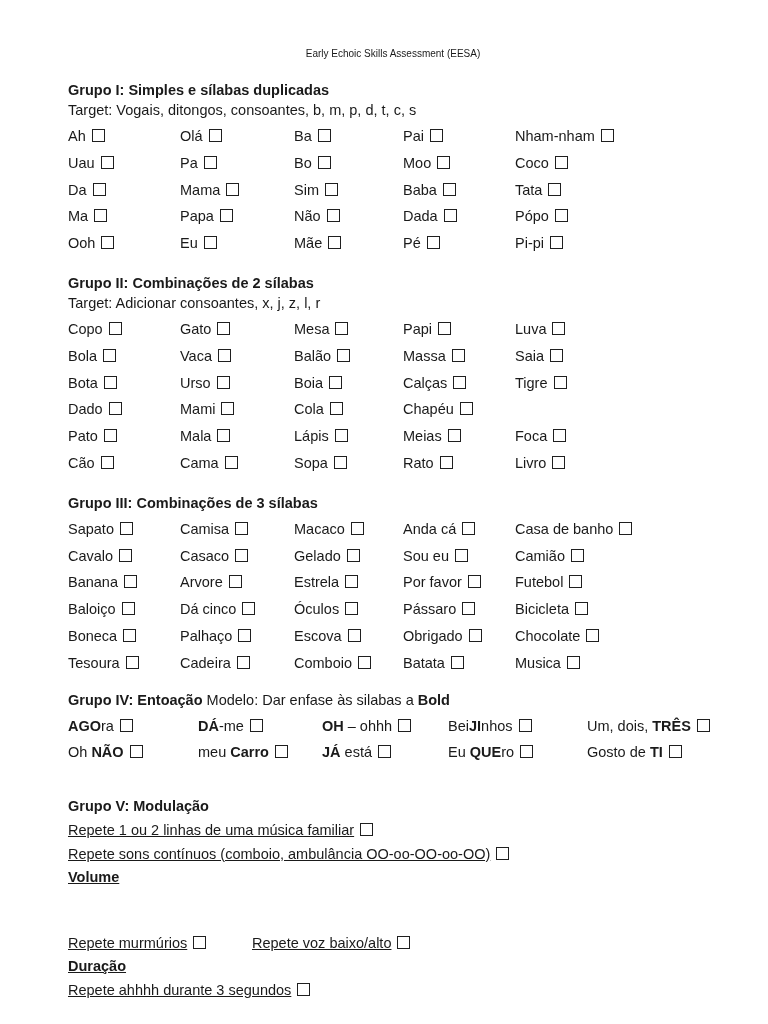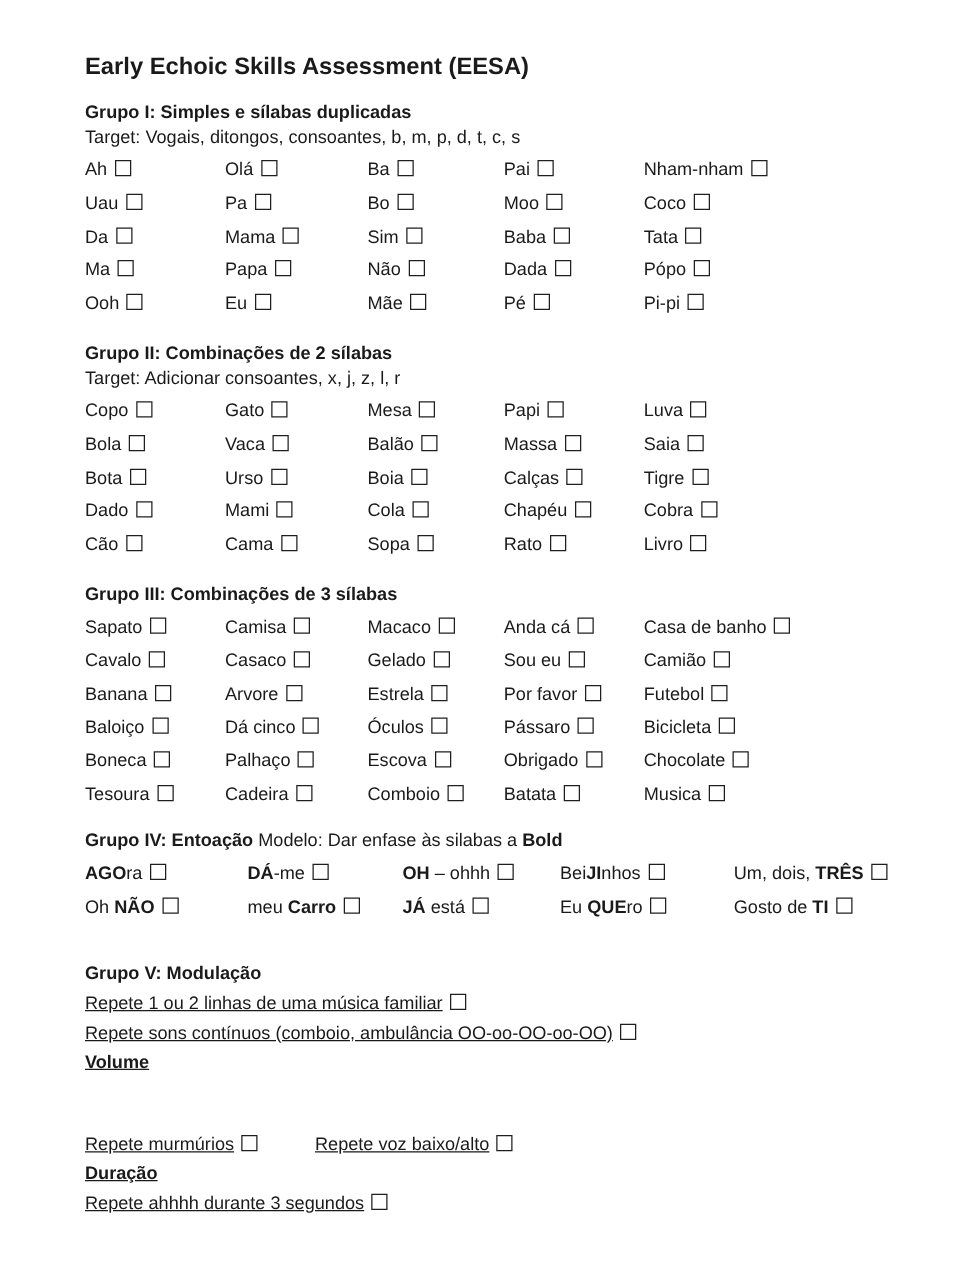--- a/index.html
+++ b/index.html
@@ -16,23 +16,23 @@
     font-size: 14.5px;
   }
   .page {
     box-sizing: border-box;
     width: 768px;
     height: 1024px;
     padding: 44px 50px 0 68px;
     background: #ffffff;
   }
   .doc-title {
-    text-align: left;
-    font-weight: bold;
-    font-size: 19px;
+    text-align: center;
+    font-weight: normal;
+    font-size: 10px;
     line-height: 20px;
   }
   .heading {
     font-weight: bold;
     line-height: 20px;
     margin-top: 16px;
   }
   .heading .reg { font-weight: normal; }
   .target {
     line-height: 20px;
@@ -141,21 +141,27 @@
         <span class="cell"><span>Urso</span><span class="checkbox"></span></span>
         <span class="cell"><span>Boia</span><span class="checkbox"></span></span>
         <span class="cell"><span>Calças</span><span class="checkbox"></span></span>
         <span class="cell"><span>Tigre</span><span class="checkbox"></span></span>
       </div>
       <div class="row">
         <span class="cell"><span>Dado</span><span class="checkbox"></span></span>
         <span class="cell"><span>Mami</span><span class="checkbox"></span></span>
         <span class="cell"><span>Cola</span><span class="checkbox"></span></span>
         <span class="cell"><span>Chapéu</span><span class="checkbox"></span></span>
-        <span class="cell"><span>Cobra</span><span class="checkbox"></span></span>
+      </div>
+      <div class="row">
+        <span class="cell"><span>Pato</span><span class="checkbox"></span></span>
+        <span class="cell"><span>Mala</span><span class="checkbox"></span></span>
+        <span class="cell"><span>Lápis</span><span class="checkbox"></span></span>
+        <span class="cell"><span>Meias</span><span class="checkbox"></span></span>
+        <span class="cell"><span>Foca</span><span class="checkbox"></span></span>
       </div>
       <div class="row">
         <span class="cell"><span>Cão</span><span class="checkbox"></span></span>
         <span class="cell"><span>Cama</span><span class="checkbox"></span></span>
         <span class="cell"><span>Sopa</span><span class="checkbox"></span></span>
         <span class="cell"><span>Rato</span><span class="checkbox"></span></span>
         <span class="cell"><span>Livro</span><span class="checkbox"></span></span>
       </div>
     </div>
 

